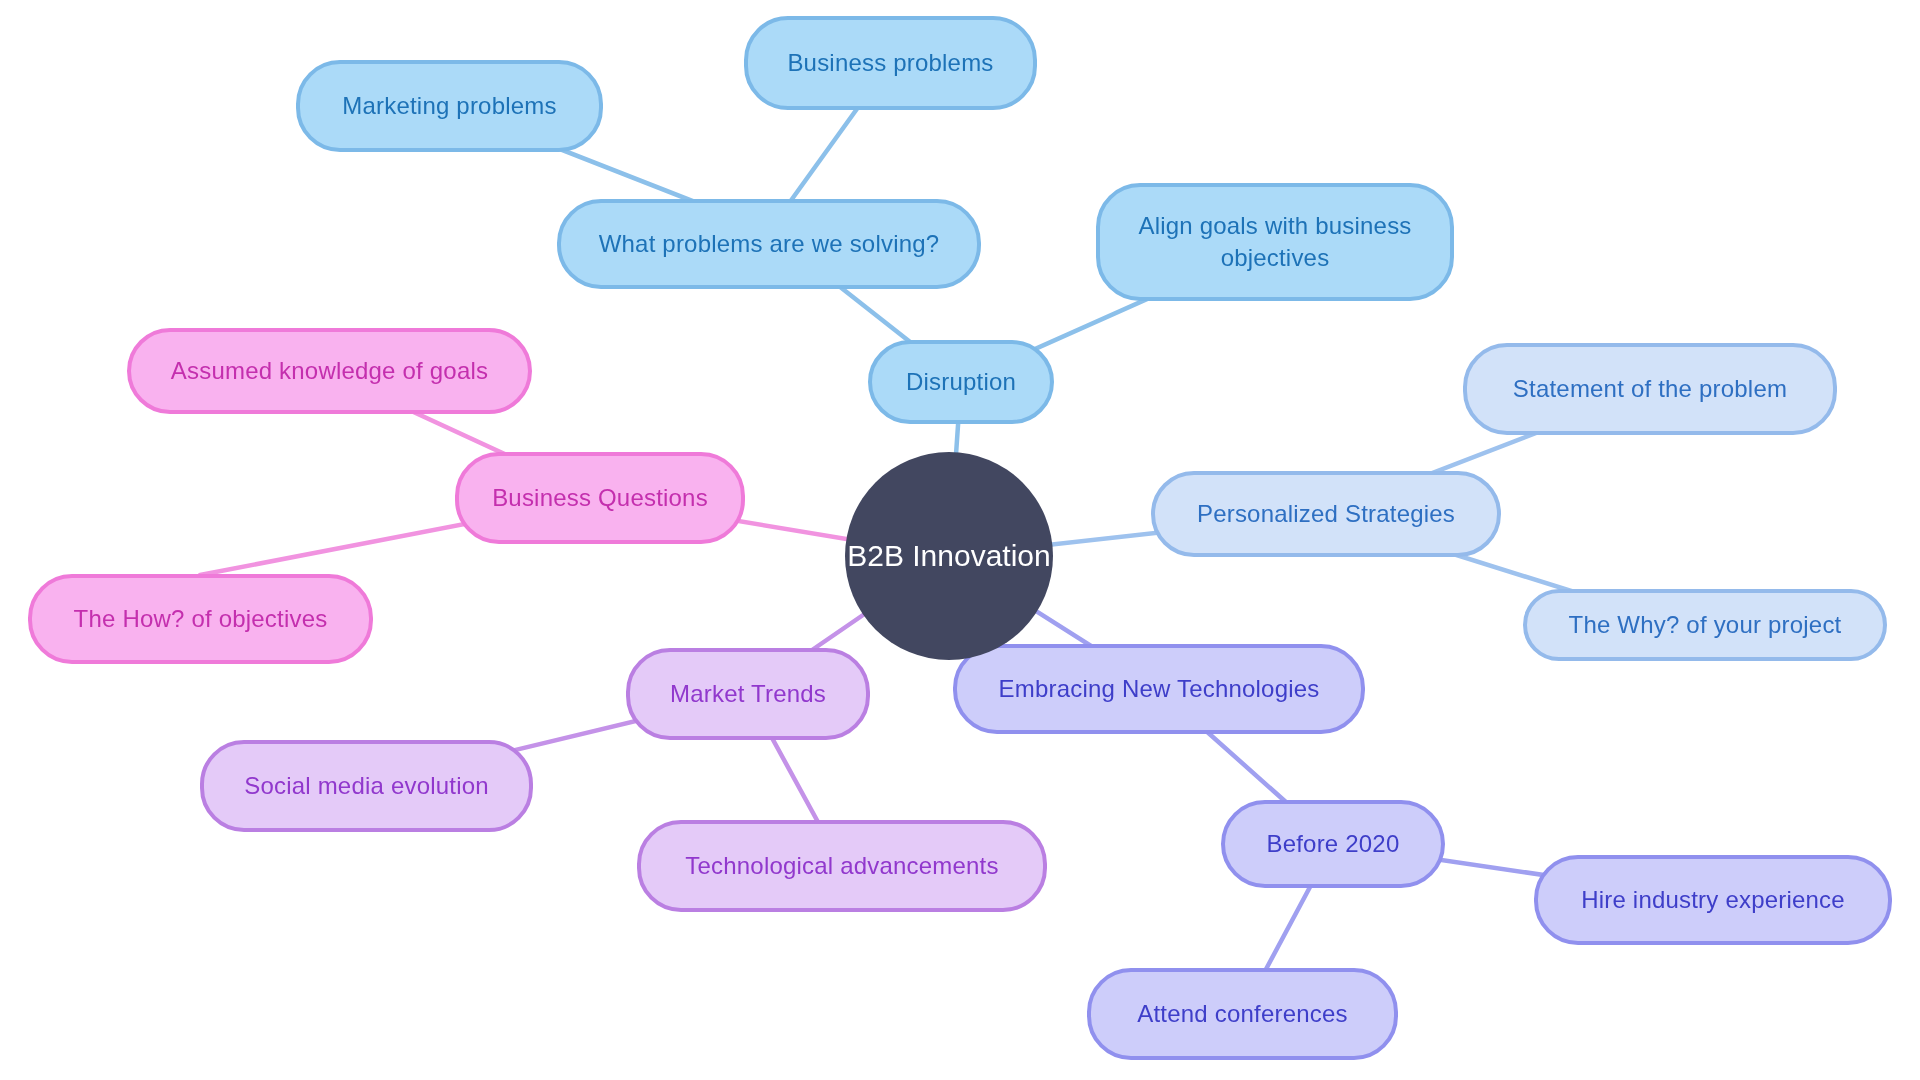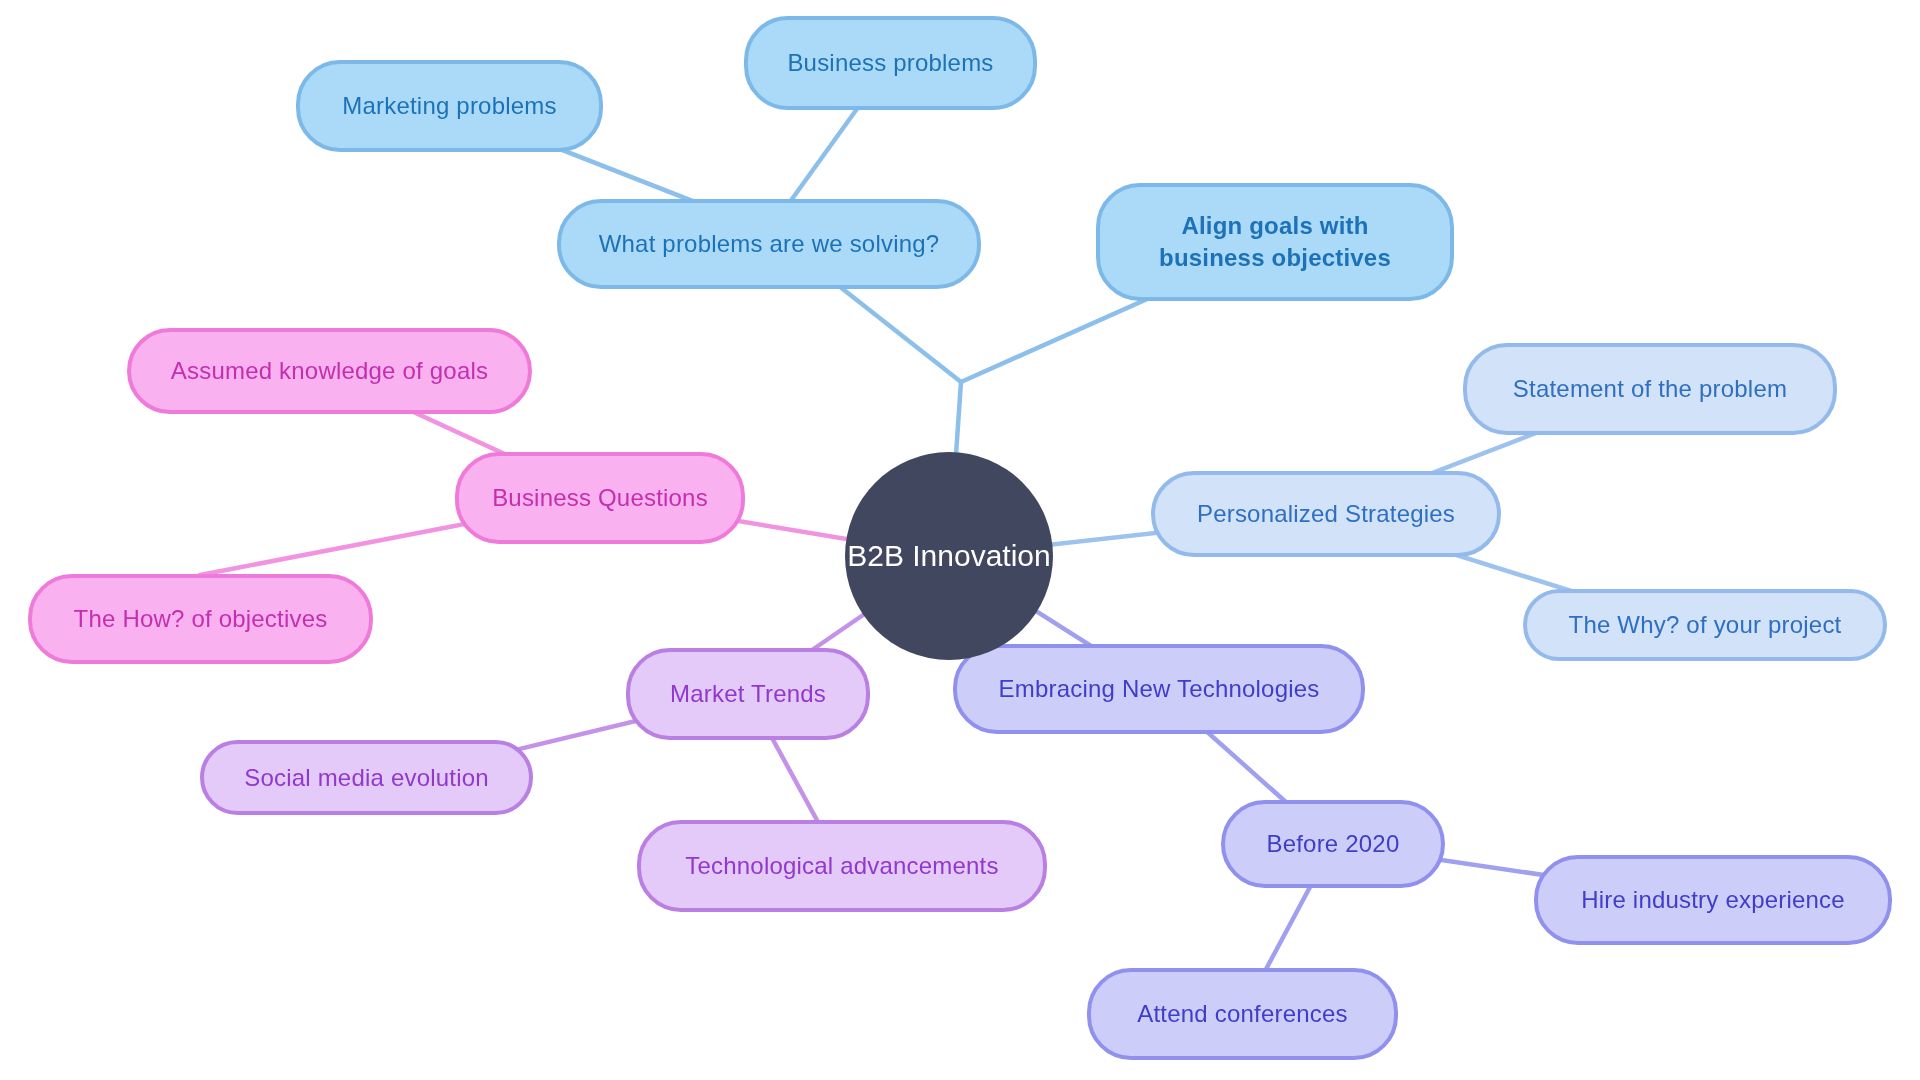--- a/index.html
+++ b/index.html
@@ -7,21 +7,21 @@
   .canvas{position:relative;width:1920px;height:1080px;background:#ffffff;overflow:hidden;}
   .edges{position:absolute;left:0;top:0;width:1920px;height:1080px;}
   .edge{stroke-width:4.5;stroke-linecap:round;}
   .node{
     position:absolute;
     display:flex;align-items:center;justify-content:center;
     border-radius:44px;border:4px solid transparent;
     box-sizing:border-box;text-align:center;white-space:nowrap;
     font-size:24px;letter-spacing:0.2px;cursor:pointer;
   }
-  .node.wrap{white-space:normal;line-height:1.35;padding:12px 28px;font-weight:bold;}
+  .node.wrap{white-space:normal;line-height:1.35;padding:12px 28px;}
   .center-node{
     position:absolute;left:845px;top:452px;width:208px;height:208px;
     border-radius:50%;display:flex;align-items:center;justify-content:center;
     font-size:30px;cursor:pointer;
   }
 </style>
 </head>
 <body>
 
 <div class="canvas">
@@ -45,20 +45,23 @@
     <line class="edge edge-trends" x1="949" y1="556" x2="748" y2="694" style="stroke: rgb(196, 146, 232);"></line>
     <line class="edge edge-trends" x1="748" y1="694" x2="366" y2="786" style="stroke: rgb(196, 146, 232);"></line>
     <line class="edge edge-trends" x1="748" y1="694" x2="842" y2="866" style="stroke: rgb(196, 146, 232);"></line>
 
     <line class="edge edge-technologies" x1="949" y1="556" x2="1159" y2="689" style="stroke: rgb(160, 160, 240);"></line>
     <line class="edge edge-technologies" x1="1159" y1="689" x2="1333" y2="844" style="stroke: rgb(160, 160, 240);"></line>
     <line class="edge edge-technologies" x1="1333" y1="844" x2="1713" y2="900" style="stroke: rgb(160, 160, 240);"></line>
     <line class="edge edge-technologies" x1="1333" y1="844" x2="1242" y2="1014" style="stroke: rgb(160, 160, 240);"></line>
   </svg>
 
+  <div class="node" style="left: 868px; top: 340px; width: 186px; height: 84px; background: rgb(171, 218, 248); border-color: rgb(124, 185, 232); color: rgb(29, 114, 183);">
+    <span>Disruption</span>
+  </div>
   <div class="node" style="left: 557px; top: 186px; width: 424px; height: 90px; background: rgb(171, 218, 248); border-color: rgb(124, 185, 232); color: rgb(29, 114, 183); margin-top: 13px;">
     <span>What problems are we solving?</span>
   </div>
   <div class="node" style="left: 296px; top: 60px; width: 307px; height: 92px; background: rgb(171, 218, 248); border-color: rgb(124, 185, 232); color: rgb(29, 114, 183);">
     <span>Marketing problems</span>
   </div>
   <div class="node" style="left: 744px; top: 16px; width: 293px; height: 94px; background: rgb(171, 218, 248); border-color: rgb(124, 185, 232); color: rgb(29, 114, 183);">
     <span>Business problems</span>
   </div>
   <div class="node wrap" style="left: 1096px; top: 183px; width: 358px; height: 118px; background: rgb(171, 218, 248); border-color: rgb(124, 185, 232); color: rgb(29, 114, 183);">
@@ -81,21 +84,21 @@
   <div class="node" style="left: 127px; top: 328px; width: 405px; height: 86px; background: rgb(249, 178, 239); border-color: rgb(239, 122, 217); color: rgb(196, 47, 174);">
     <span>Assumed knowledge of goals</span>
   </div>
   <div class="node" style="left: 28px; top: 530px; width: 345px; height: 90px; background: rgb(249, 178, 239); border-color: rgb(239, 122, 217); color: rgb(196, 47, 174); margin-top: 44px;">
     <span>The How? of objectives</span>
   </div>
 
   <div class="node" style="left: 626px; top: 648px; width: 244px; height: 92px; background: rgb(228, 202, 248); border-color: rgb(186, 127, 226); color: rgb(145, 56, 205);">
     <span>Market Trends</span>
   </div>
-  <div class="node" style="left: 200px; top: 740px; width: 333px; height: 75px; background: rgb(228, 202, 248); border-color: rgb(186, 127, 226); color: rgb(145, 56, 205);">
+  <div class="node" style="left: 200px; top: 740px; width: 333px; height: 92px; background: rgb(228, 202, 248); border-color: rgb(186, 127, 226); color: rgb(145, 56, 205);">
     <span>Social media evolution</span>
   </div>
   <div class="node" style="left: 637px; top: 820px; width: 410px; height: 92px; background: rgb(228, 202, 248); border-color: rgb(186, 127, 226); color: rgb(145, 56, 205);">
     <span>Technological advancements</span>
   </div>
 
   <div class="node" style="left: 953px; top: 644px; width: 412px; height: 90px; background: rgb(205, 205, 250); border-color: rgb(144, 144, 238); color: rgb(62, 62, 201);">
     <span>Embracing New Technologies</span>
   </div>
   <div class="node" style="left: 1221px; top: 800px; width: 224px; height: 88px; background: rgb(205, 205, 250); border-color: rgb(144, 144, 238); color: rgb(62, 62, 201);">

